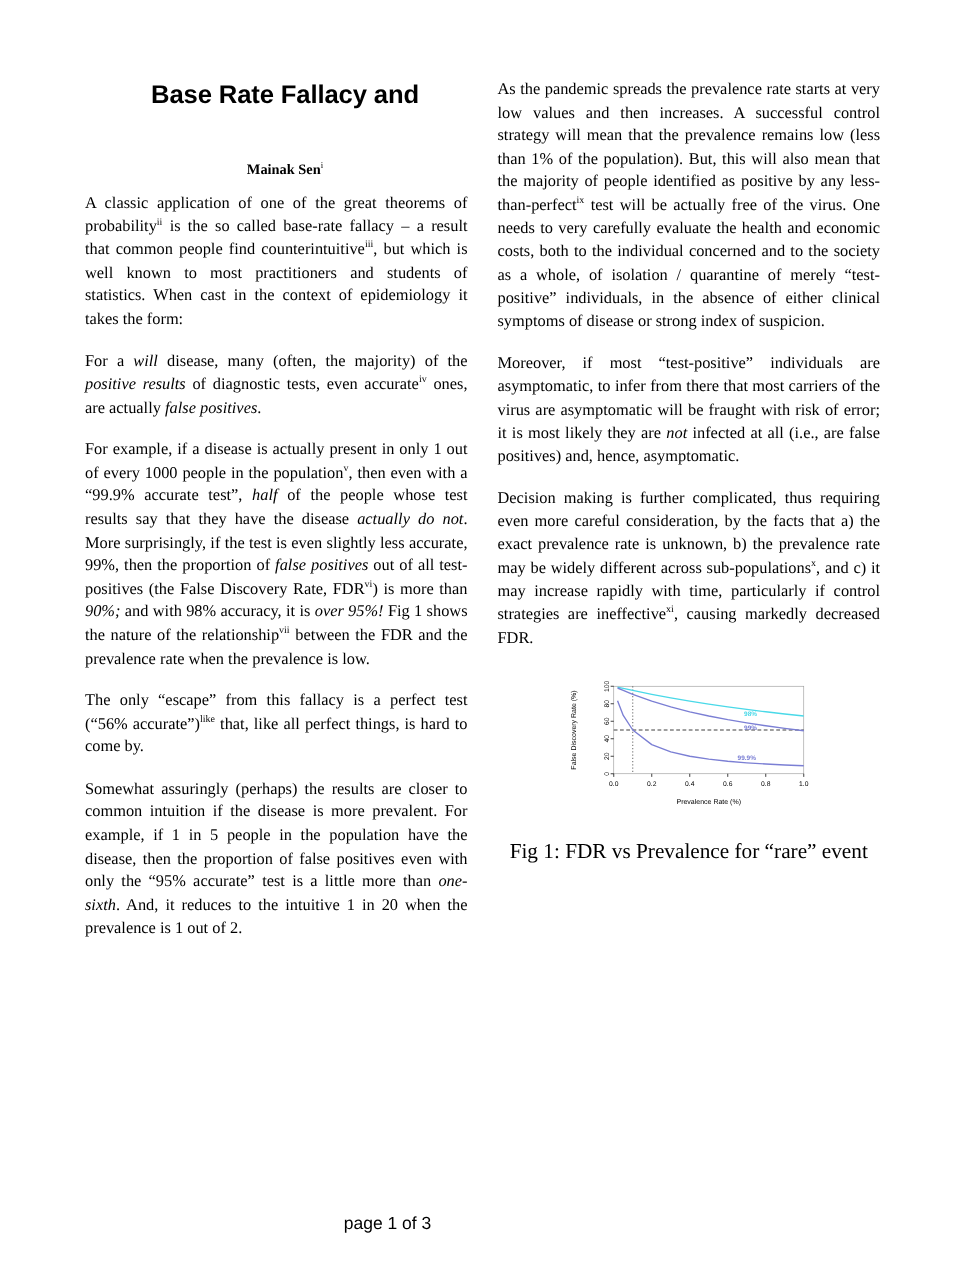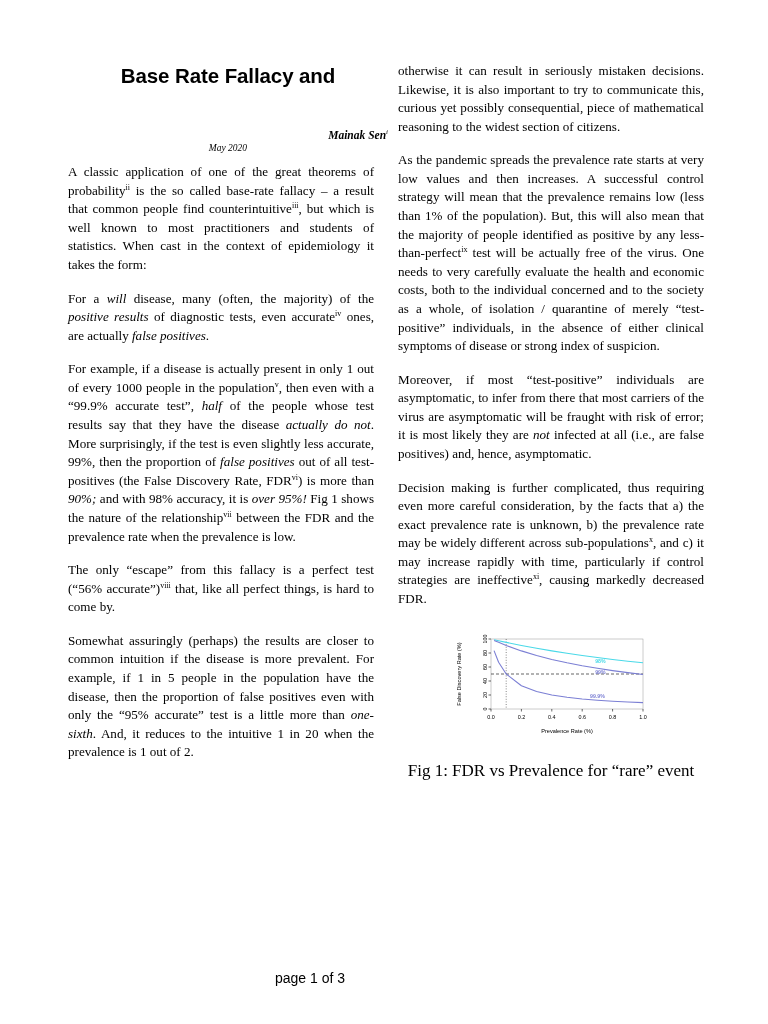--- a/index.html
+++ b/index.html
@@ -32,25 +32,23 @@
     font-family: "Liberation Sans", "DejaVu Sans", sans-serif;
     font-weight: bold;
     font-size: 20.5px;
     line-height: 1.33;
     letter-spacing: -0.1px;
     margin: 0 0 11px 0;
   }
   .author {
     font-family: "Liberation Serif", "DejaVu Serif", serif;
     font-weight: bold;
-    font-style: italic;
     font-size: 11.5px;
     line-height: 1.2;
     margin: 0;
-    text-align: right;
   }
   .author sup {
     font-size: 7px;
     font-weight: normal;
     vertical-align: super;
   }
   .date {
     font-style: italic;
     font-size: 9.5px;
     margin: 1px 0 0 0;
@@ -119,35 +117,33 @@
   <div class="columns">
 
     <div class="col col-left">
 
       <div class="title-block">
         <h1 class="doc-title">
           <span>Base Rate Fallacy and</span><br>
           <br>
         </h1>
         <p class="author"><span>Mainak Sen</span><sup>i</sup></p>
-        <p class="date">May 2020</p>
       </div>
 
       <div id="left-body">
           <p class="body"><span>A classic application of one of the great theorems of probability</span><sup class="fn">ii</sup><span> is the so called base-rate fallacy – a result that common people find counterintuitive</span><sup class="fn">iii</sup><span>, but which is well known to most practitioners and students of statistics. When cast in the context of epidemiology it takes the form:</span></p>
           <p class="body"><span>For a </span><em>will</em><span> disease, many (often, the majority) of the </span><em>positive results</em><span> of diagnostic tests, even accurate</span><sup class="fn">iv</sup><span> ones, are actually </span><em>false positives</em><span>.</span></p>
           <p class="body"><span>For example, if a disease is actually present in only 1 out of every 1000 people in the population</span><sup class="fn">v</sup><span>, then even with a “99.9% accurate test”, </span><em>half</em><span> of the people whose test results say that they have the disease </span><em>actually do not</em><span>. More surprisingly, if the test is even slightly less accurate, 99%, then the proportion of </span><em>false positives</em><span> out of all test-positives (the False Discovery Rate, FDR</span><sup class="fn">vi</sup><span>) is more than </span><em>90%;</em><span> and with 98% accuracy, it is </span><em>over 95%!</em><span> Fig 1 shows the nature of the relationship</span><sup class="fn">vii</sup><span> between the FDR and the prevalence rate when the prevalence is low.</span></p>
-          <p class="body"><span>The only “escape” from this fallacy is a perfect test (“56% accurate”)</span><sup class="fn">viii</sup><span> that, like all perfect things, is hard to come by.</span></p>
+          <p class="body"><span>The only “escape” from this fallacy is a perfect test (“56% accurate”)</span><sup class="fn">like</sup><span> that, like all perfect things, is hard to come by.</span></p>
           <p class="body"><span>Somewhat assuringly (perhaps) the results are closer to common intuition if the disease is more prevalent. For example, if 1 in 5 people in the population have the disease, then the proportion of false positives even with only the “95% accurate” test is a little more than </span><em>one-sixth</em><span>. And, it reduces to the intuitive 1 in 20 when the prevalence is 1 out of 2.</span></p>
         </div>
     </div>
 
     <div class="col col-right">
       <div id="right-body">
-          <p class="body"><span>otherwise it can result in seriously mistaken decisions. Likewise, it is also important to try to communicate this, curious yet possibly consequential, piece of mathematical reasoning to the widest section of citizens.</span></p>
           <p class="body"><span>As the pandemic spreads the prevalence rate starts at very low values and then increases. A successful control strategy will mean that the prevalence remains low (less than 1% of the population). But, this will also mean that the majority of people identified as positive by any less-than-perfect</span><sup class="fn">ix</sup><span> test will be actually free of the virus. One needs to very carefully evaluate the health and economic costs, both to the individual concerned and to the society as a whole, of isolation / quarantine of merely “test-positive” individuals, in the absence of either clinical symptoms of disease or strong index of suspicion.</span></p>
           <p class="body"><span>Moreover, if most “test-positive” individuals are asymptomatic, to infer from there that most carriers of the virus are asymptomatic will be fraught with risk of error; it is most likely they are </span><em>not</em><span> infected at all (i.e., are false positives) and, hence, asymptomatic.</span></p>
           <p class="body"><span>Decision making is further complicated, thus requiring even more careful consideration, by the facts that a) the exact prevalence rate is unknown, b) the prevalence rate may be widely different across sub-populations</span><sup class="fn">x</sup><span>, and c) it may increase rapidly with time, particularly if control strategies are ineffective</span><sup class="fn">xi</sup><span>, causing markedly decreased FDR.</span></p>
         </div>
 
       <div class="figure">
         <div class="chart-wrap">
           <svg class="chart-svg" id="chart-svg" width="200" height="115" viewBox="0 0 200 115">
               <rect x="40" y="8" width="152" height="70" fill="none" stroke="#999999" stroke-width="0.5"></rect>
               <line x1="40" y1="43" x2="192" y2="43" stroke="#222" stroke-width="0.7" stroke-dasharray="3,2"></line>

